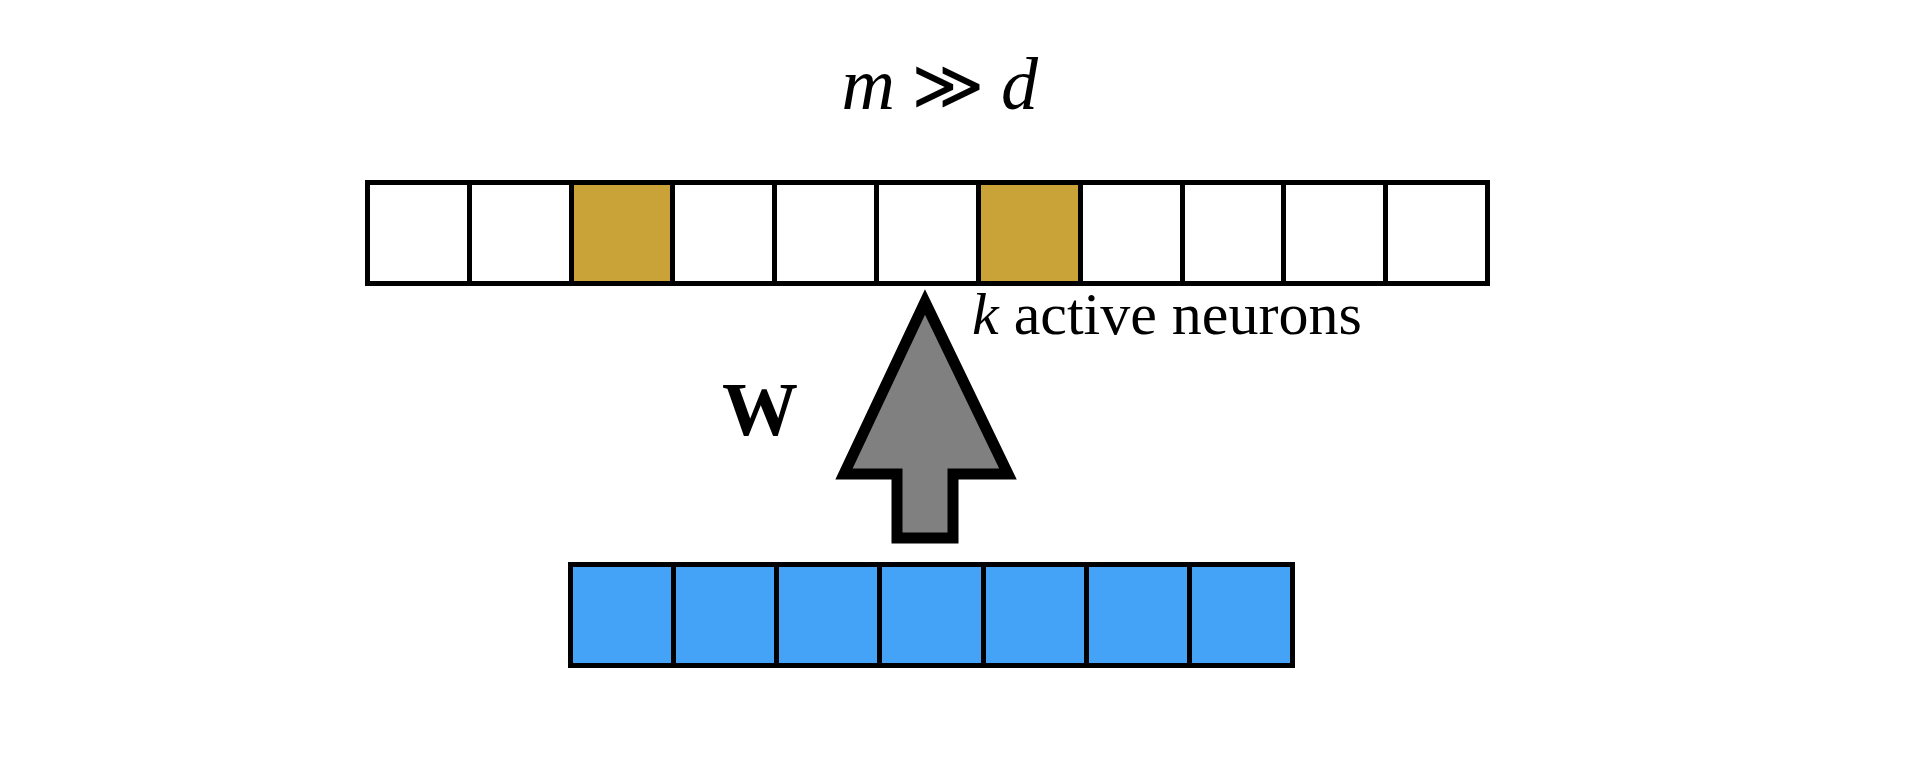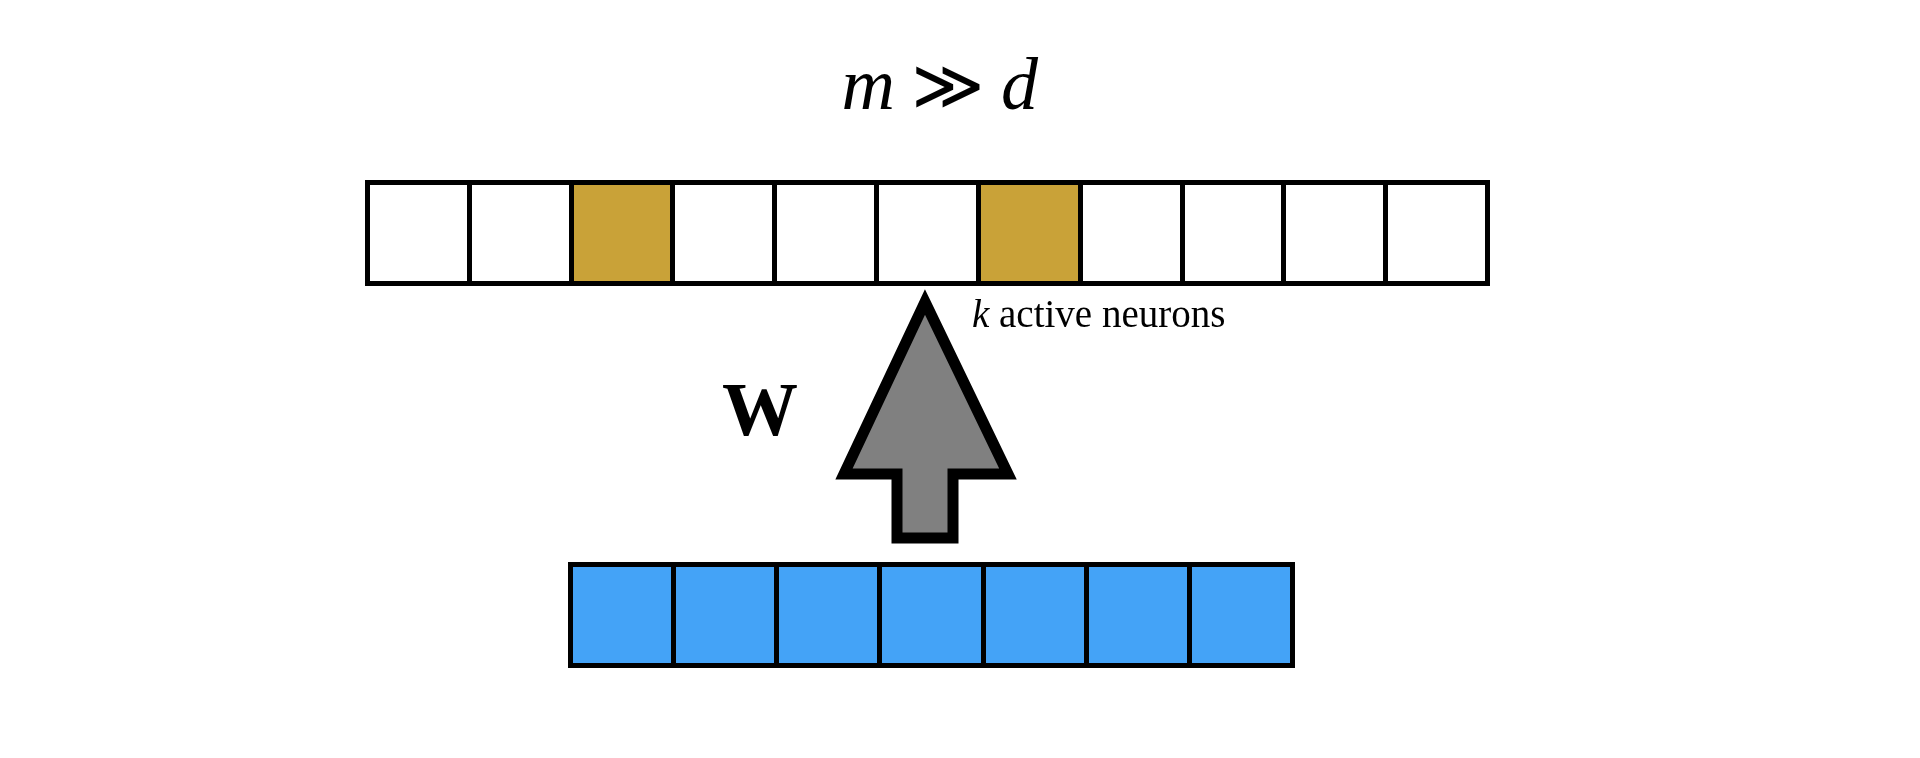--- a/index.html
+++ b/index.html
@@ -102,22 +102,22 @@
   #w-label {
     left: 722px;
     top: 371px;
     font-size: 76px;
     font-weight: bold;
     font-style: normal;
     letter-spacing: 0px;
   }
   #k-label {
     left: 972px;
-    top: 294px;
-    font-size: 39px;
+    top: 284px;
+    font-size: 60px;
     text-align: right;
   }
   #k-label .mi {
     font-style: italic;
   }
   #k-label .rm {
     font-style: normal;
   }
 </style>
 </head>

